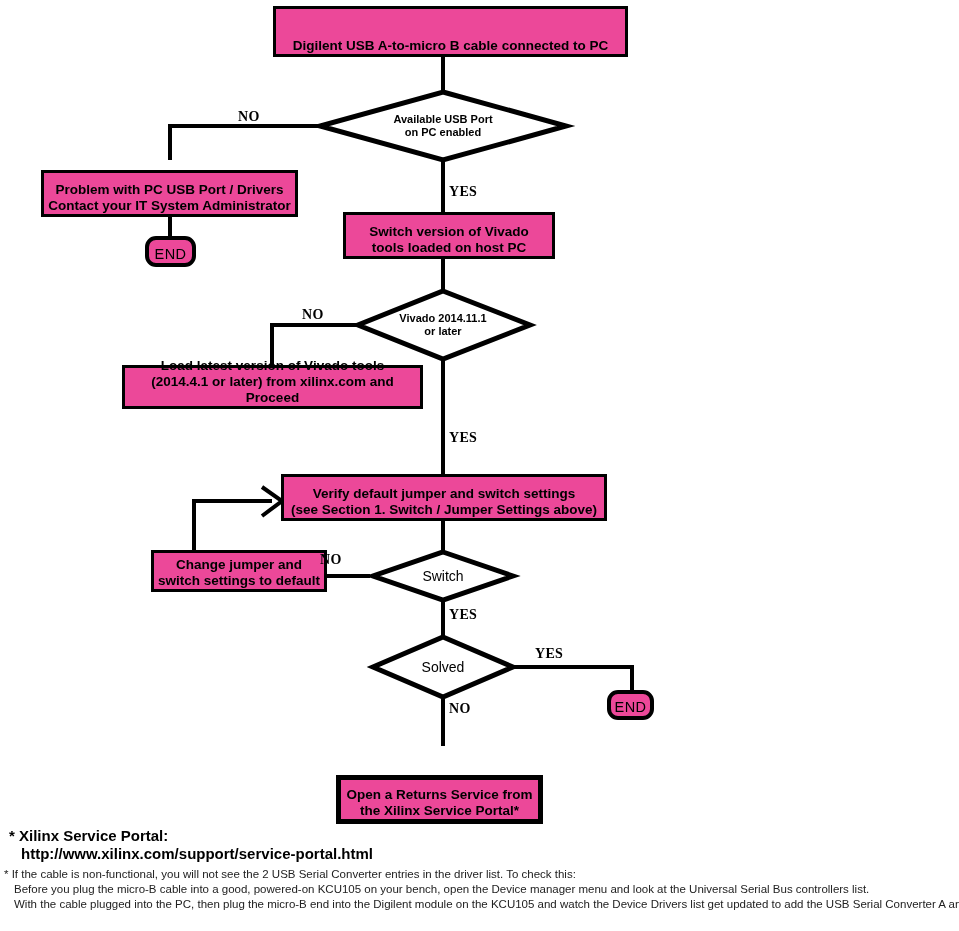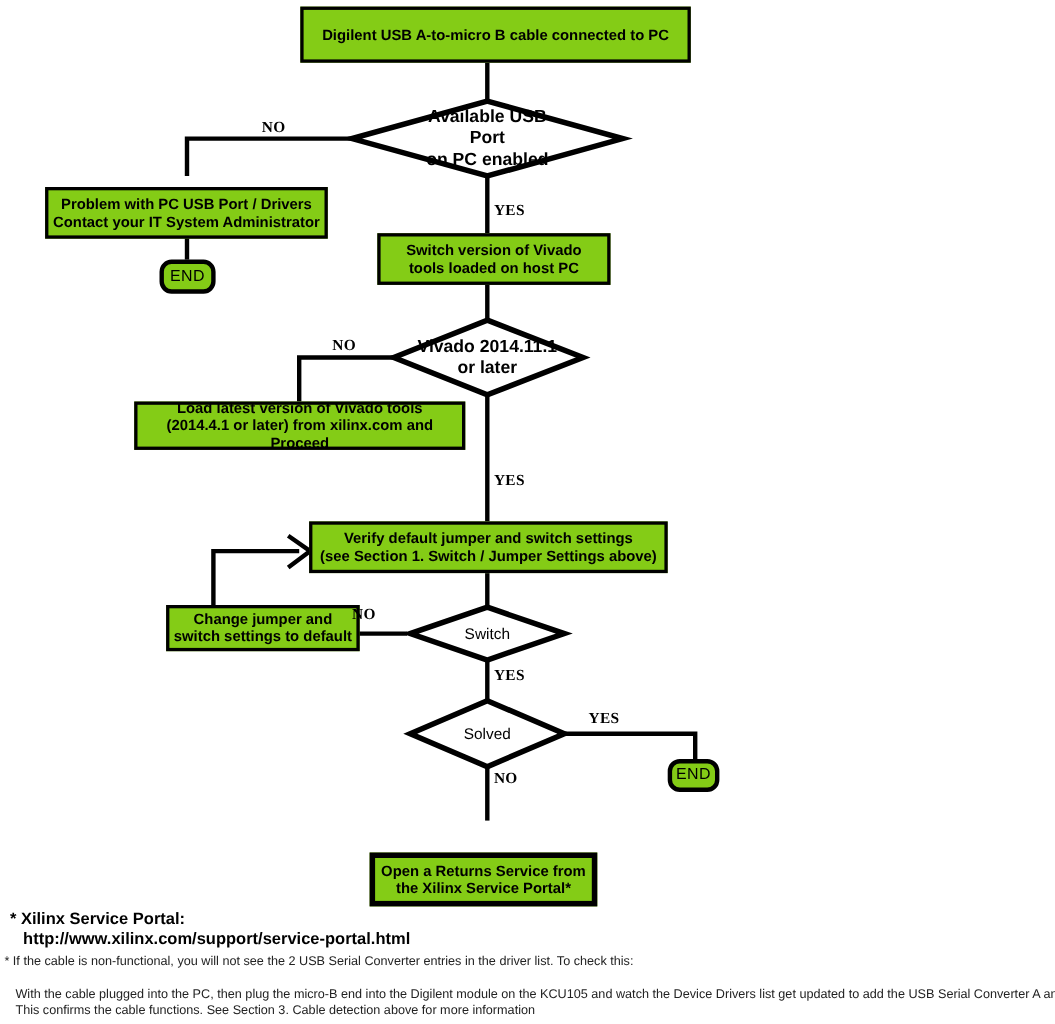--- a/index.html
+++ b/index.html
@@ -22,24 +22,24 @@
     position: absolute;
     left: 0;
     top: 0;
     width: 959px;
     height: 931px;
   }
   .node {
     position: absolute;
     box-sizing: border-box;
     display: flex;
-    align-items: center;
+    align-items: flex-end;
     justify-content: center;
     text-align: center;
-    background: #84cc16;
+    background: #ec4899;
     line-height: 1.18;
   }
   .proc {
     border: 3px solid #000000;
     font-weight: bold;
     font-size: 13.5px;
   }
   .proc.thick {
     border-width: 5px;
     margin-top: 29px;
@@ -50,21 +50,21 @@
     font-weight: normal;
     font-size: 14.5px;
     letter-spacing: 0.4px;
   }
   .diamond-label {
     position: absolute;
     display: flex;
     align-items: center;
     justify-content: center;
     text-align: center;
-    font-size: 16px;
+    font-size: 11px;
     font-weight: bold;
     line-height: 1.2;
     pointer-events: none;
   }
   .diamond-label.plain {
     font-weight: normal;
     font-size: 14px;
   }
   .edge-label {
     position: absolute;
@@ -201,16 +201,16 @@
   <div class="edge-label" style="left:449px; top:430px;">YES</div>
   <div class="edge-label" style="left:320px; top:552px;">NO</div>
   <div class="edge-label" style="left:449px; top:607px;">YES</div>
   <div class="edge-label" style="left:535px; top:646px;">YES</div>
   <div class="edge-label" style="left:449px; top:701px;">NO</div>
 
   <div class="fn-title" style="left:9px; top:827px;">* Xilinx Service Portal:</div>
   <div class="fn-url" style="left:21px; top:845px;">http://www.xilinx.com/support/service-portal.html</div>
 
   <div class="fn-line" style="left:4px; top:868px;">* If the cable is non-functional, you will not see the 2 USB Serial Converter entries in the driver list.  To check this:</div>
+  <div class="fn-line" style="left:14px; top:883px;">Before you plug the micro-B cable into a good,  powered-on KCU105 on your bench,  open the Device manager menu and look at the Universal Serial Bus controllers list.</div>
   <div class="fn-line" style="left:14px; top:898px;">With the cable plugged into the PC, then plug the micro-B end into the Digilent module on the KCU105 and watch the Device Drivers  list get updated to add the USB Serial Converter A and B to the list.</div>
-  <div class="fn-line" style="left:14px; top:913px;">This confirms the cable functions.  See Section 3. Cable detection above for more information</div>
 
 </div>
 
 </body></html>

